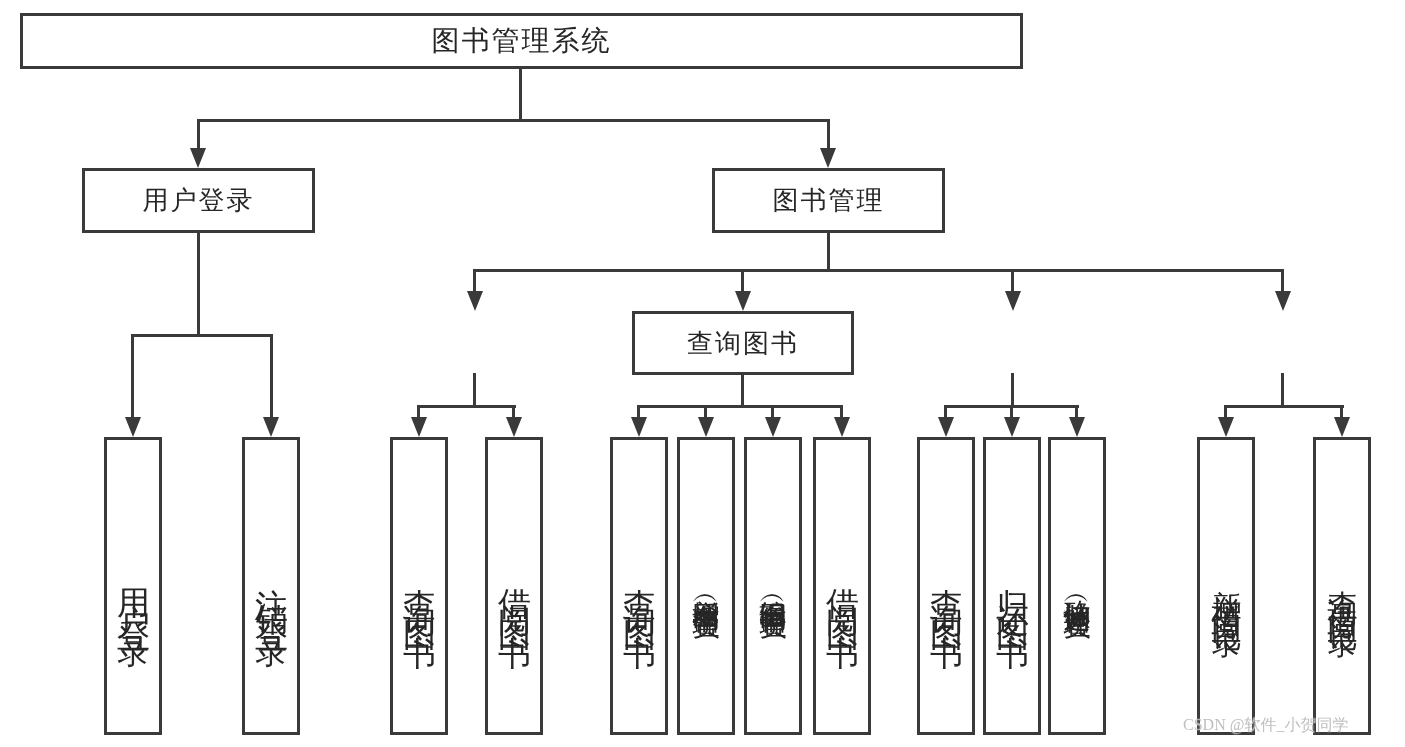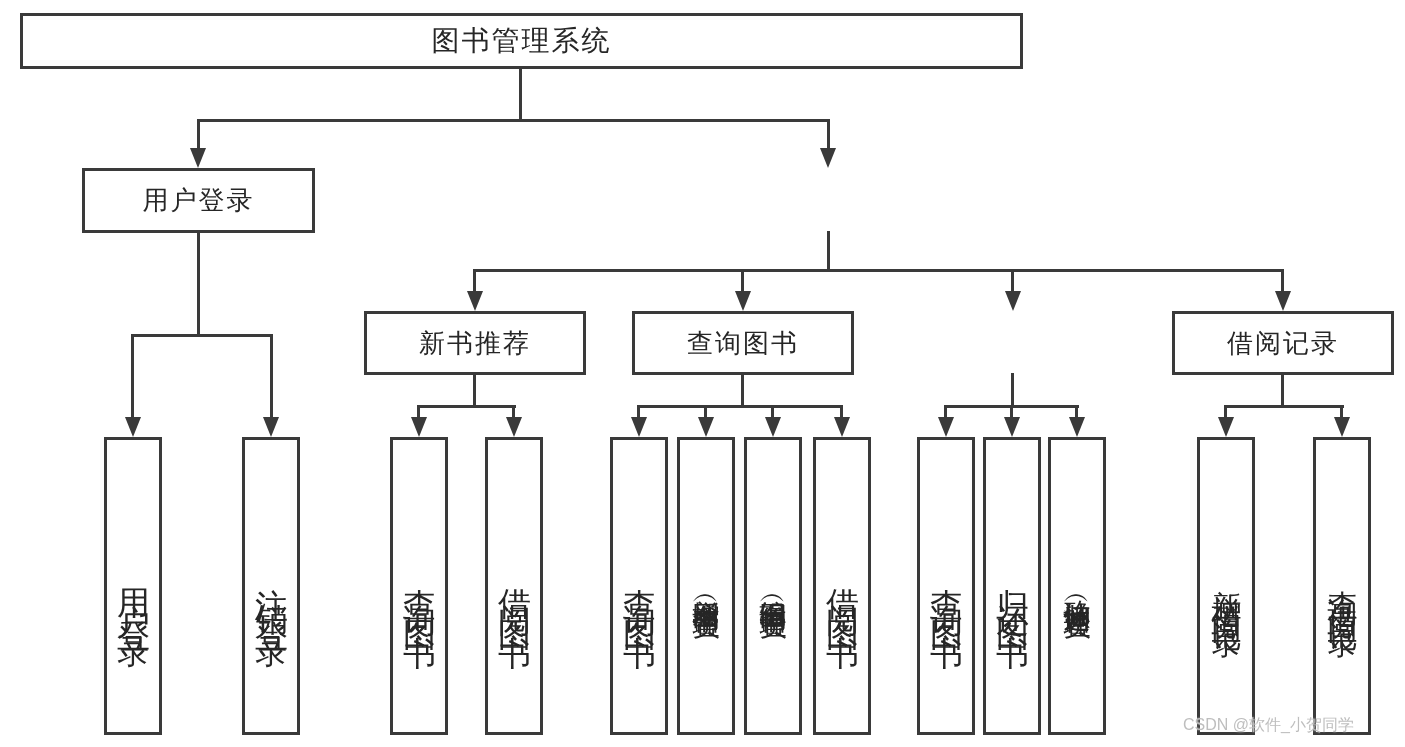--- a/index.html
+++ b/index.html
@@ -1,19 +1,19 @@
 <!DOCTYPE html>
 <html><head>
 <meta charset="utf-8">
 <style>
   html,body { margin:0; padding:0; background:#ffffff; }
   .canvas {
     position:relative; width:1405px; height:747px;
     background:#ffffff; overflow:hidden;
-    font-family:Liberation Sans, sans-serif;
+    font-family:Liberation Serif, serif;
     color:#262626;
   }
   .box {
     position:absolute; box-sizing:border-box;
     border:3px solid #3a3a3a; background:#ffffff;
     display:flex; align-items:center; justify-content:center;
   }
   .hlabel { font-size:26px; letter-spacing:2px; color:#262626; white-space:nowrap; }
   .root-label { font-size:28px; }
   .vlabel {
@@ -101,29 +101,26 @@
   <div class="ar" style="left:1218px;top:417px;"></div>
   <div class="ar" style="left:1334px;top:417px;"></div>
 
   <div class="box" style="left:20px;top:13px;width:1003px;height:56px;">
     <span class="hlabel root-label">图书管理系统</span>
   </div>
 
   <div class="box" style="left:82px;top:168px;width:233px;height:65px;">
     <span class="hlabel">用户登录</span>
   </div>
+  <div class="box" style="left:712px;top:168px;width:233px;height:65px;">
+    <span class="hlabel">图书管理</span>
+  </div>
 
-  <div class="box" style="left:364px;top:311px;width:222px;height:64px;">
-    <span class="hlabel">新书推荐</span>
-  </div>
   <div class="box" style="left:632px;top:311px;width:222px;height:64px;">
     <span class="hlabel">查询图书</span>
-  </div>
-  <div class="box" style="left:1172px;top:311px;width:222px;height:64px;">
-    <span class="hlabel">借阅记录</span>
   </div>
 
   <div class="box" style="left:104px;top:437px;width:58px;height:298px;">
     <span class="vlabel ls-short">用户登录</span>
   </div>
   <div class="box" style="left:242px;top:437px;width:58px;height:298px;">
     <span class="vlabel ls-short">注销登录</span>
   </div>
 
   <div class="box" style="left:390px;top:437px;width:58px;height:298px;">

